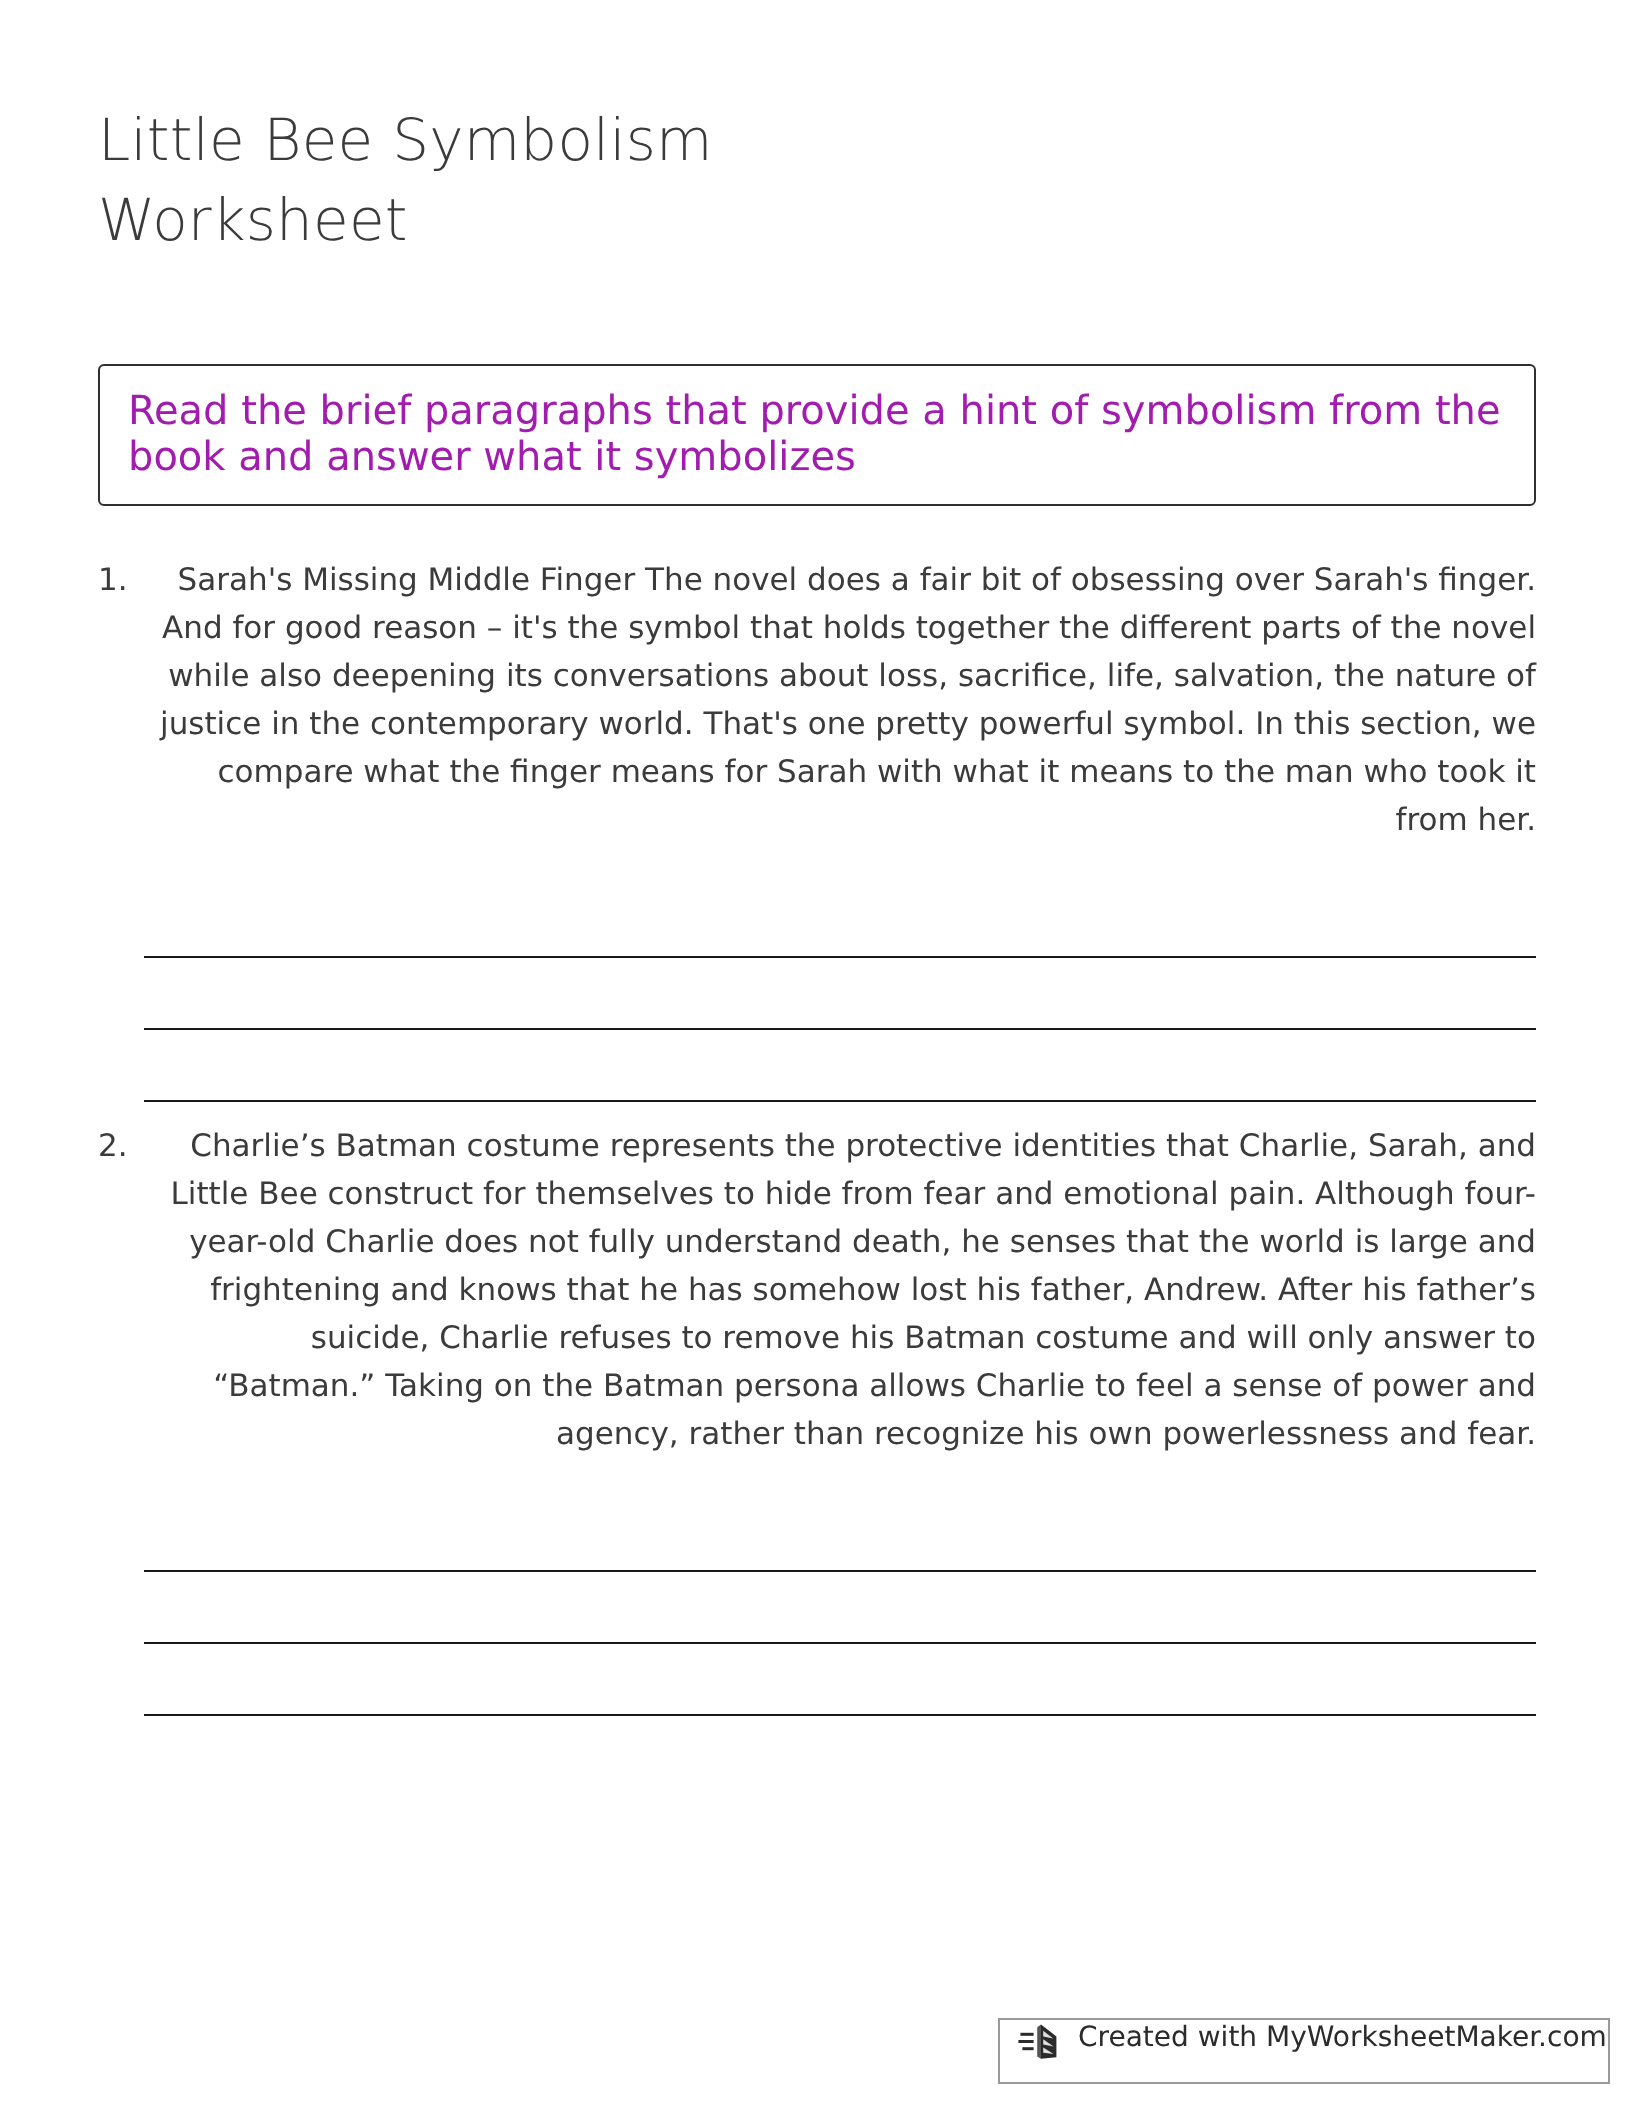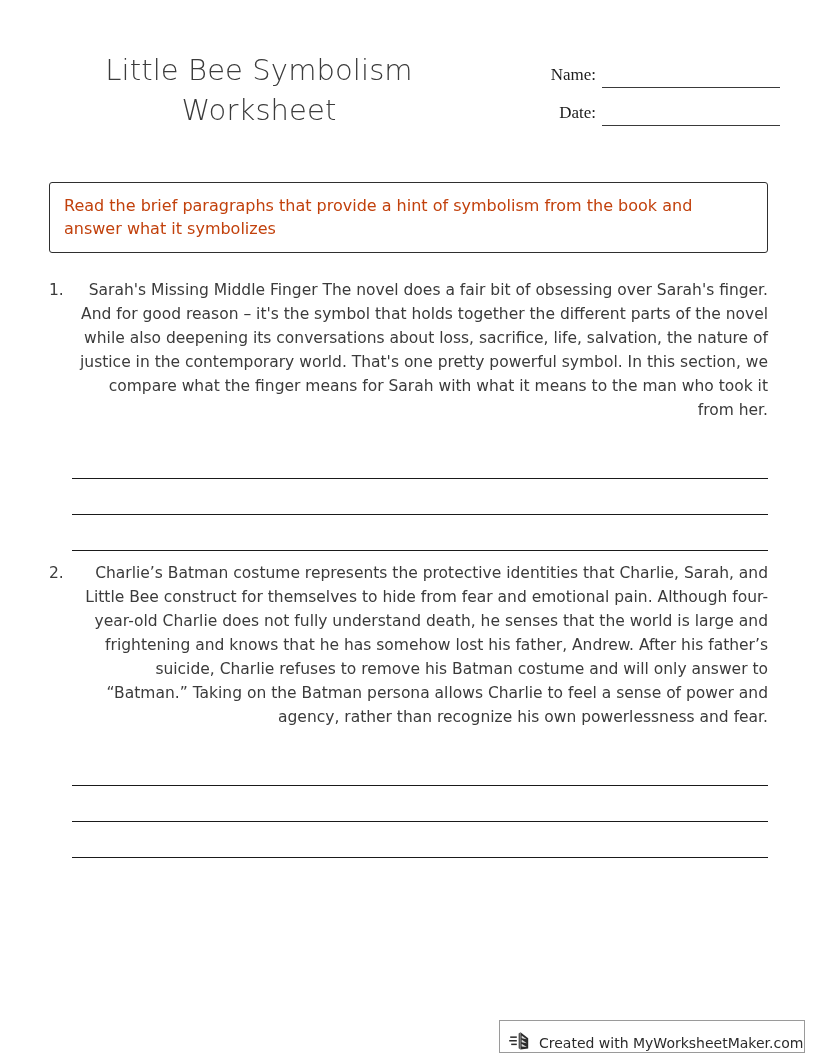--- a/index.html
+++ b/index.html
@@ -35,21 +35,20 @@
     position: absolute;
     left: 49px;
     top: 50px;
     width: 420px;
     font-family: "DejaVu Sans", sans-serif;
     font-size: 29px;
     font-weight: 300;
     line-height: 40px;
     color: #3b3b3b;
     letter-spacing: 0.1px;
-    text-align: center;
   }
 
   .namedate {
     position: absolute;
     left: 500px;
     top: 50px;
     width: 280px;
   }
   .nd-row {
     display: flex;
@@ -79,24 +78,24 @@
     top: 182px;
     width: 719px;
     min-height: 64px;
     box-sizing: border-box;
     border: 1.2px solid #2f2f2f;
     border-radius: 3px;
     padding: 11px 14px 12px 14px;
   }
   .instruction-text {
     font-family: "DejaVu Sans", sans-serif;
-    font-size: 16px;
+    font-size: 20px;
     font-weight: 400;
     line-height: 23px;
-    color: #c2410c;
+    color: #a21caf;
   }
 
   
   .questions {
     position: absolute;
     left: 0;
     top: 278px;
     width: 816px;
   }
   .question {
@@ -146,23 +145,22 @@
   .footer-badge {
     position: absolute;
     left: 499px;
     top: 1009px;
     width: 306px;
     height: 33px;
     box-sizing: border-box;
     border: 1.1px solid #9a9a9a;
     background: #ffffff;
     display: flex;
-    align-items: flex-end;
+    align-items: flex-start;
     padding-left: 9px;
-    margin-top: 11px;
   }
   .badge-logo {
     width: 24px;
     height: 22px;
     flex: 0 0 24px;
     position: relative;
     margin-right: 6px;
   }
   .badge-text {
     font-family: "DejaVu Sans", sans-serif;
@@ -173,30 +171,20 @@
   }
 </style>
 </head>
 <body>
 
 <div class="page">
 
   <div class="header">
     <div class="title">Little Bee Symbolism Worksheet</div>
 
-    <div class="namedate">
-      <div class="nd-row">
-        <span class="nd-label">Name:</span>
-        <span class="nd-line"></span>
-      </div>
-      <div class="nd-row">
-        <span class="nd-label">Date:</span>
-        <span class="nd-line"></span>
-      </div>
-    </div>
   </div>
 
   <div class="instruction-box">
     <div class="instruction-text">Read the brief paragraphs that provide a hint of symbolism from the book and answer what it symbolizes</div>
   </div>
 
   <div class="questions">
 
     <div class="question">
       <div class="q-body">

